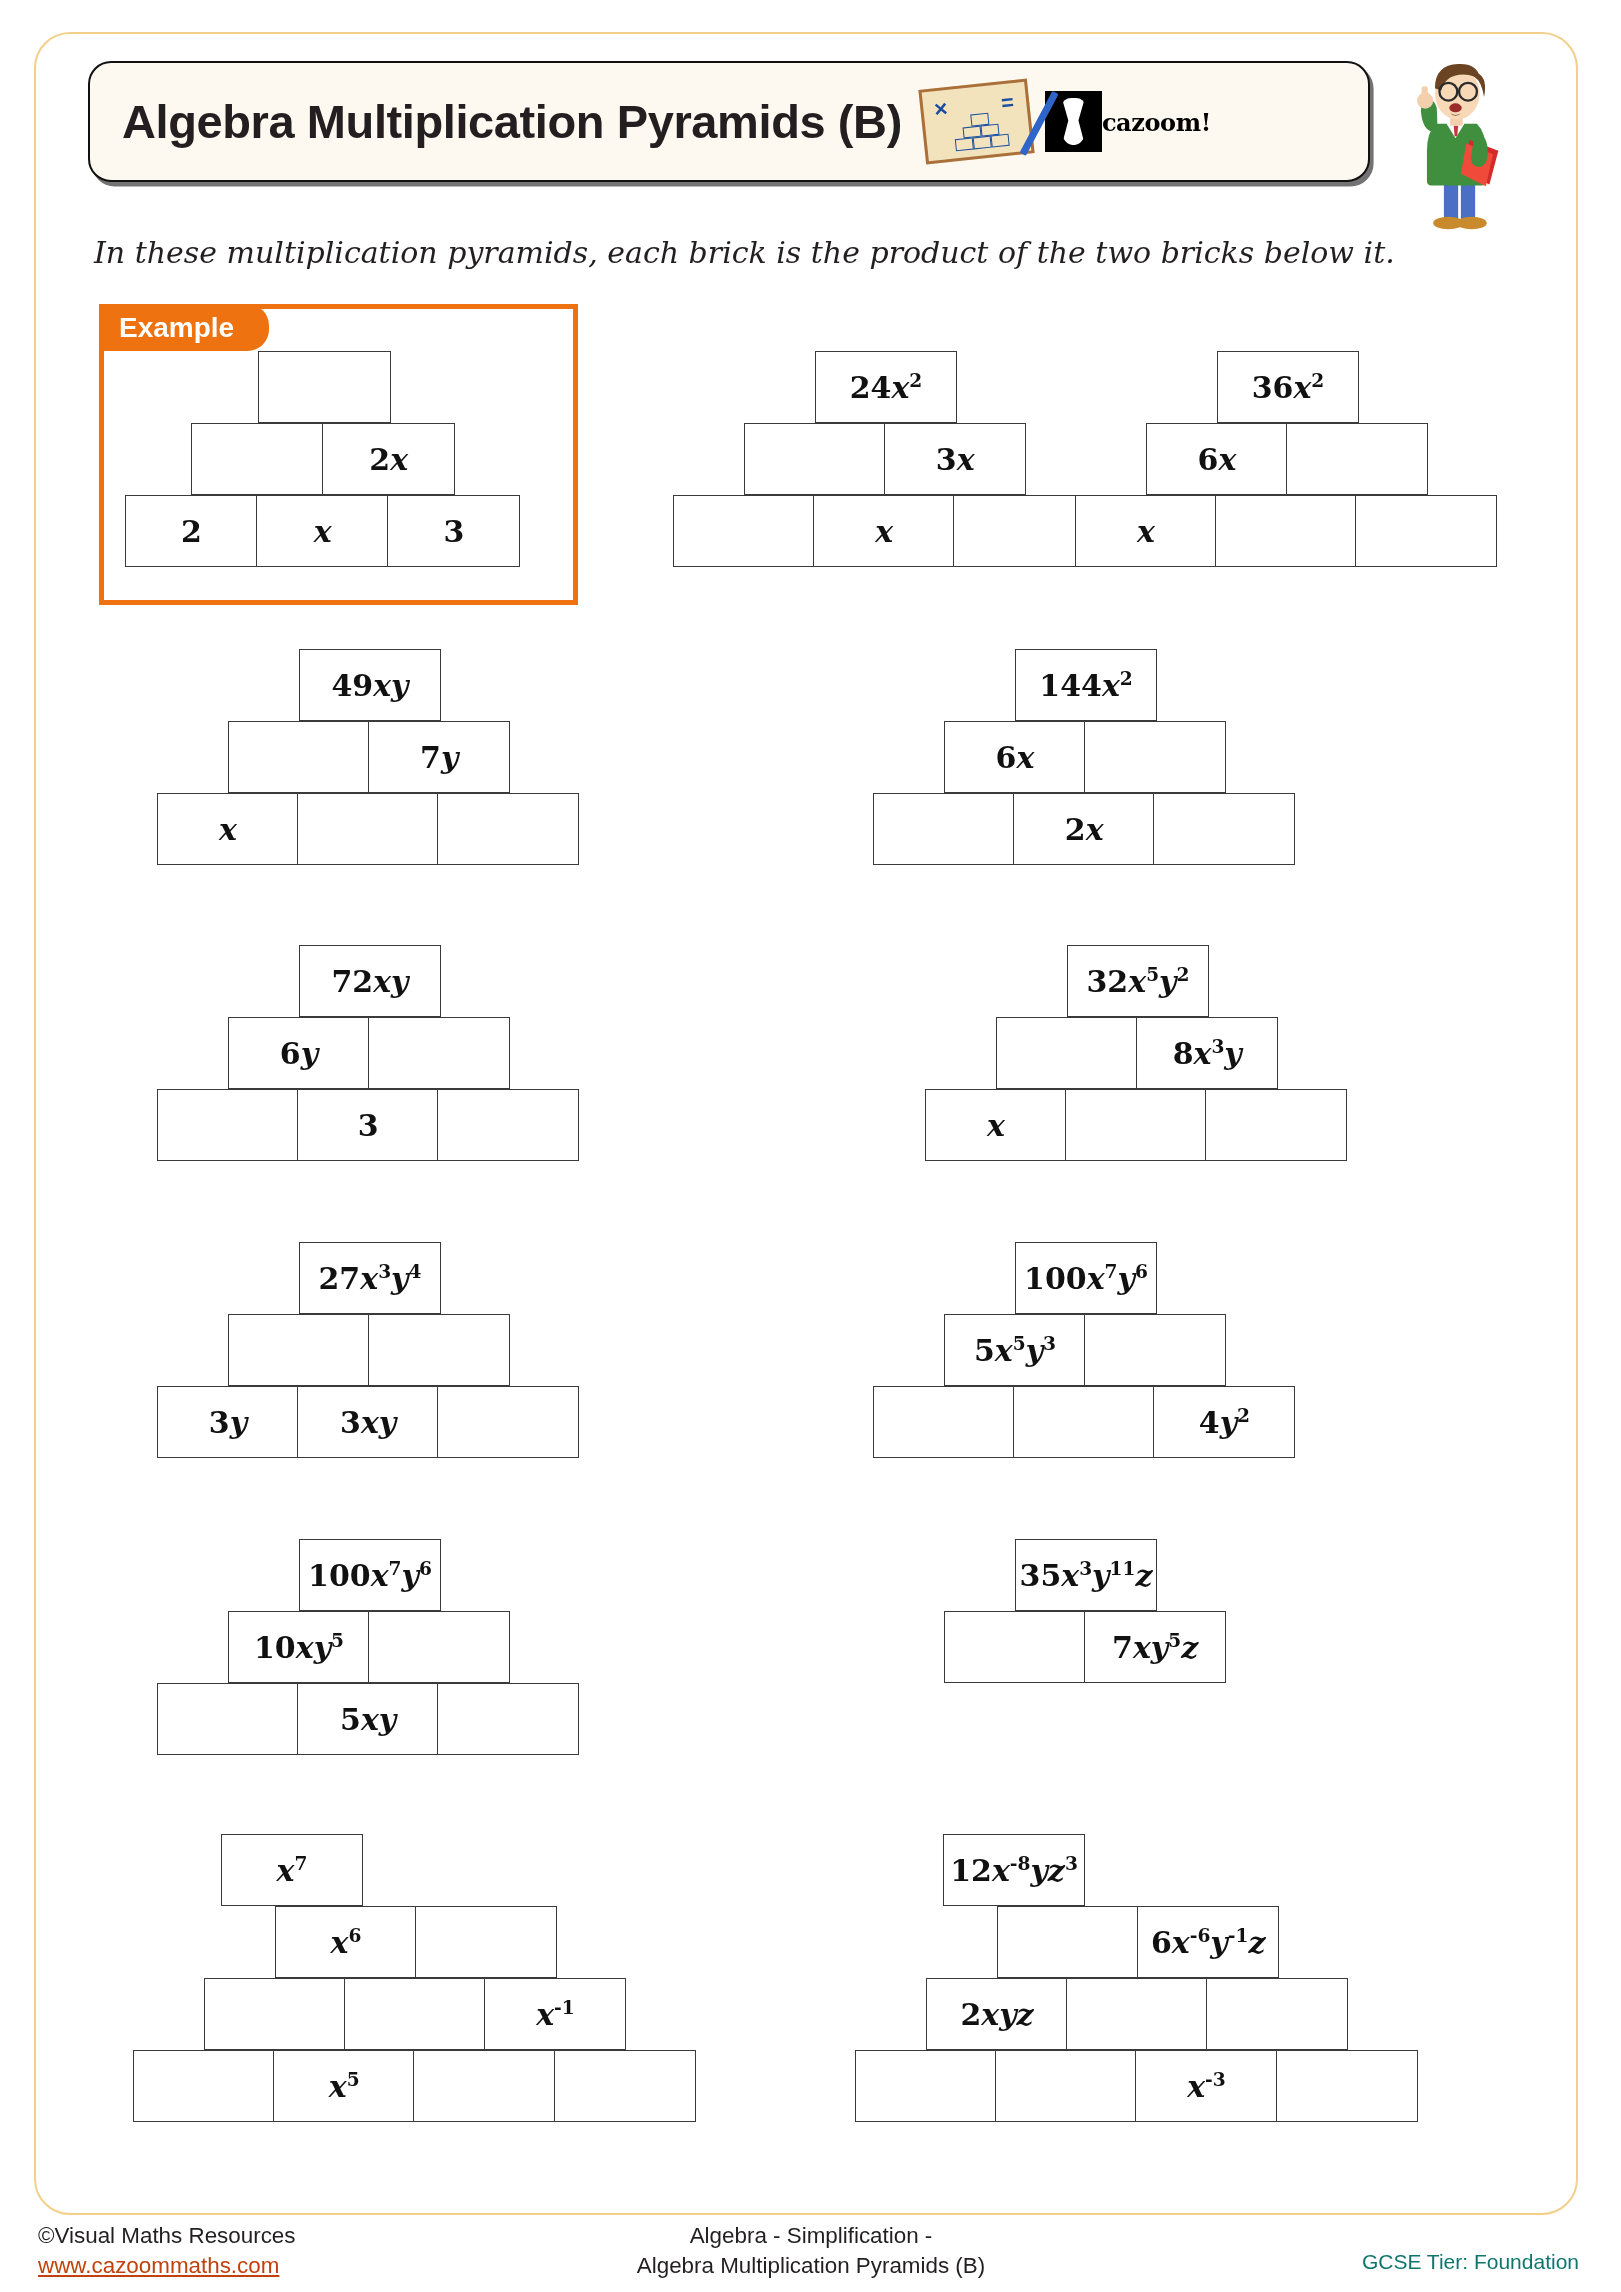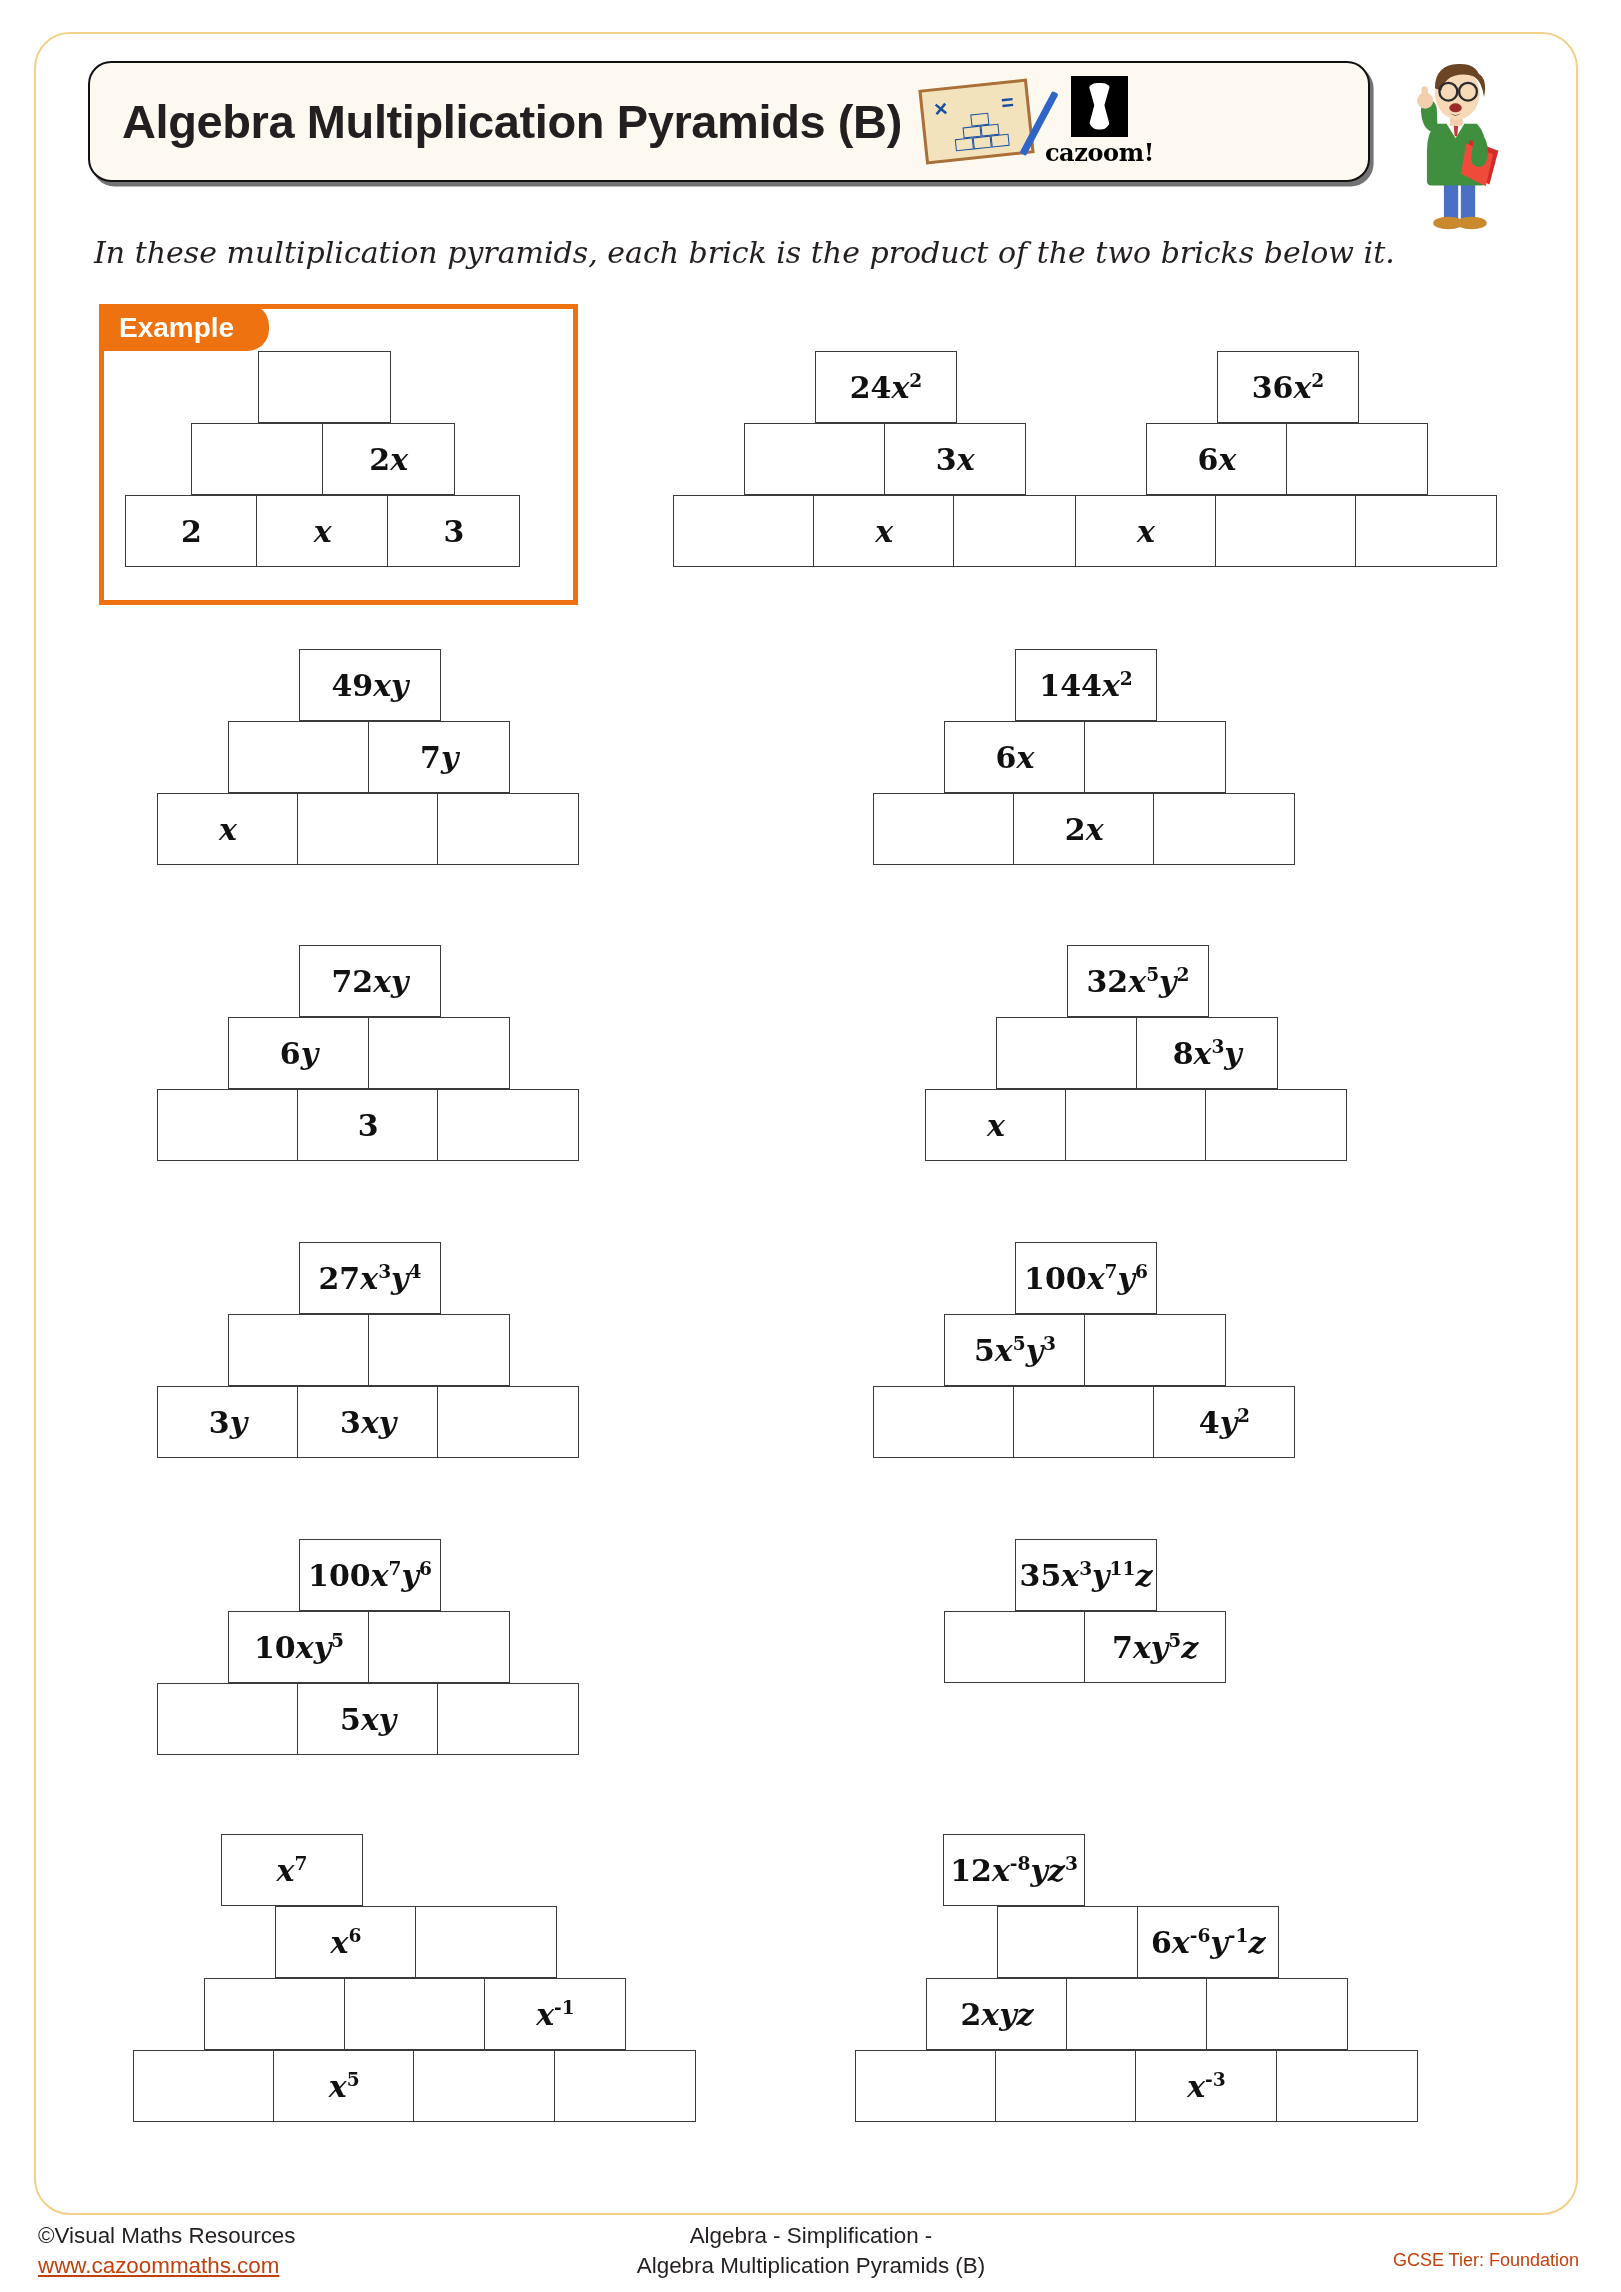--- a/index.html
+++ b/index.html
@@ -106,21 +106,21 @@
     bottom: -9px;
     width: 7.2px;
     height: 70px;
     background: #2f64c8;
     transform: rotate(34deg);
     border-radius: 1.8px;
   }
   .cazoom-mark {
     margin-left: 14.3px;
     display: flex;
-    flex-direction: column;
+    flex-direction: row;
     align-items: center;
   }
   .cazoom-glass {
     width: 57px;
     height: 61px;
     background: #000000;
     display: flex;
     align-items: center;
     justify-content: center;
   }
@@ -261,22 +261,22 @@
     width: 1622px;
     text-align: center;
     font-size: 22.4px;
     color: #231f20;
     line-height: 1.35;
   }
   .f-right {
     position: absolute;
     right: 43px;
     top: 29px;
-    font-size: 18px;
-    color: #c2410c;
+    font-size: 21px;
+    color: #0f766e;
   }
 </style>
 </head>
 <body>
 
 <div id="page-frame"></div>
 
 <div id="title-banner">
   <div id="title-text">Algebra Multiplication Pyramids (B)</div>
   <div class="logo-cluster">

